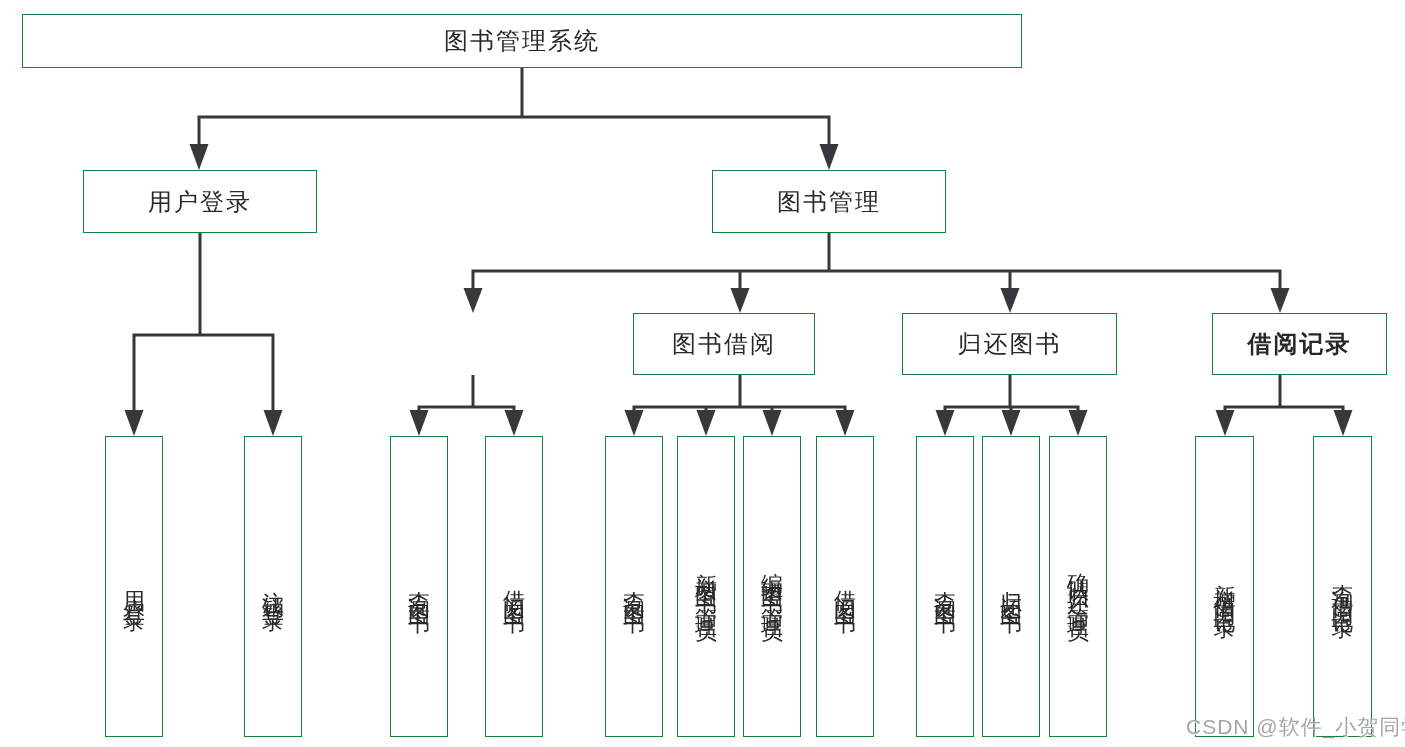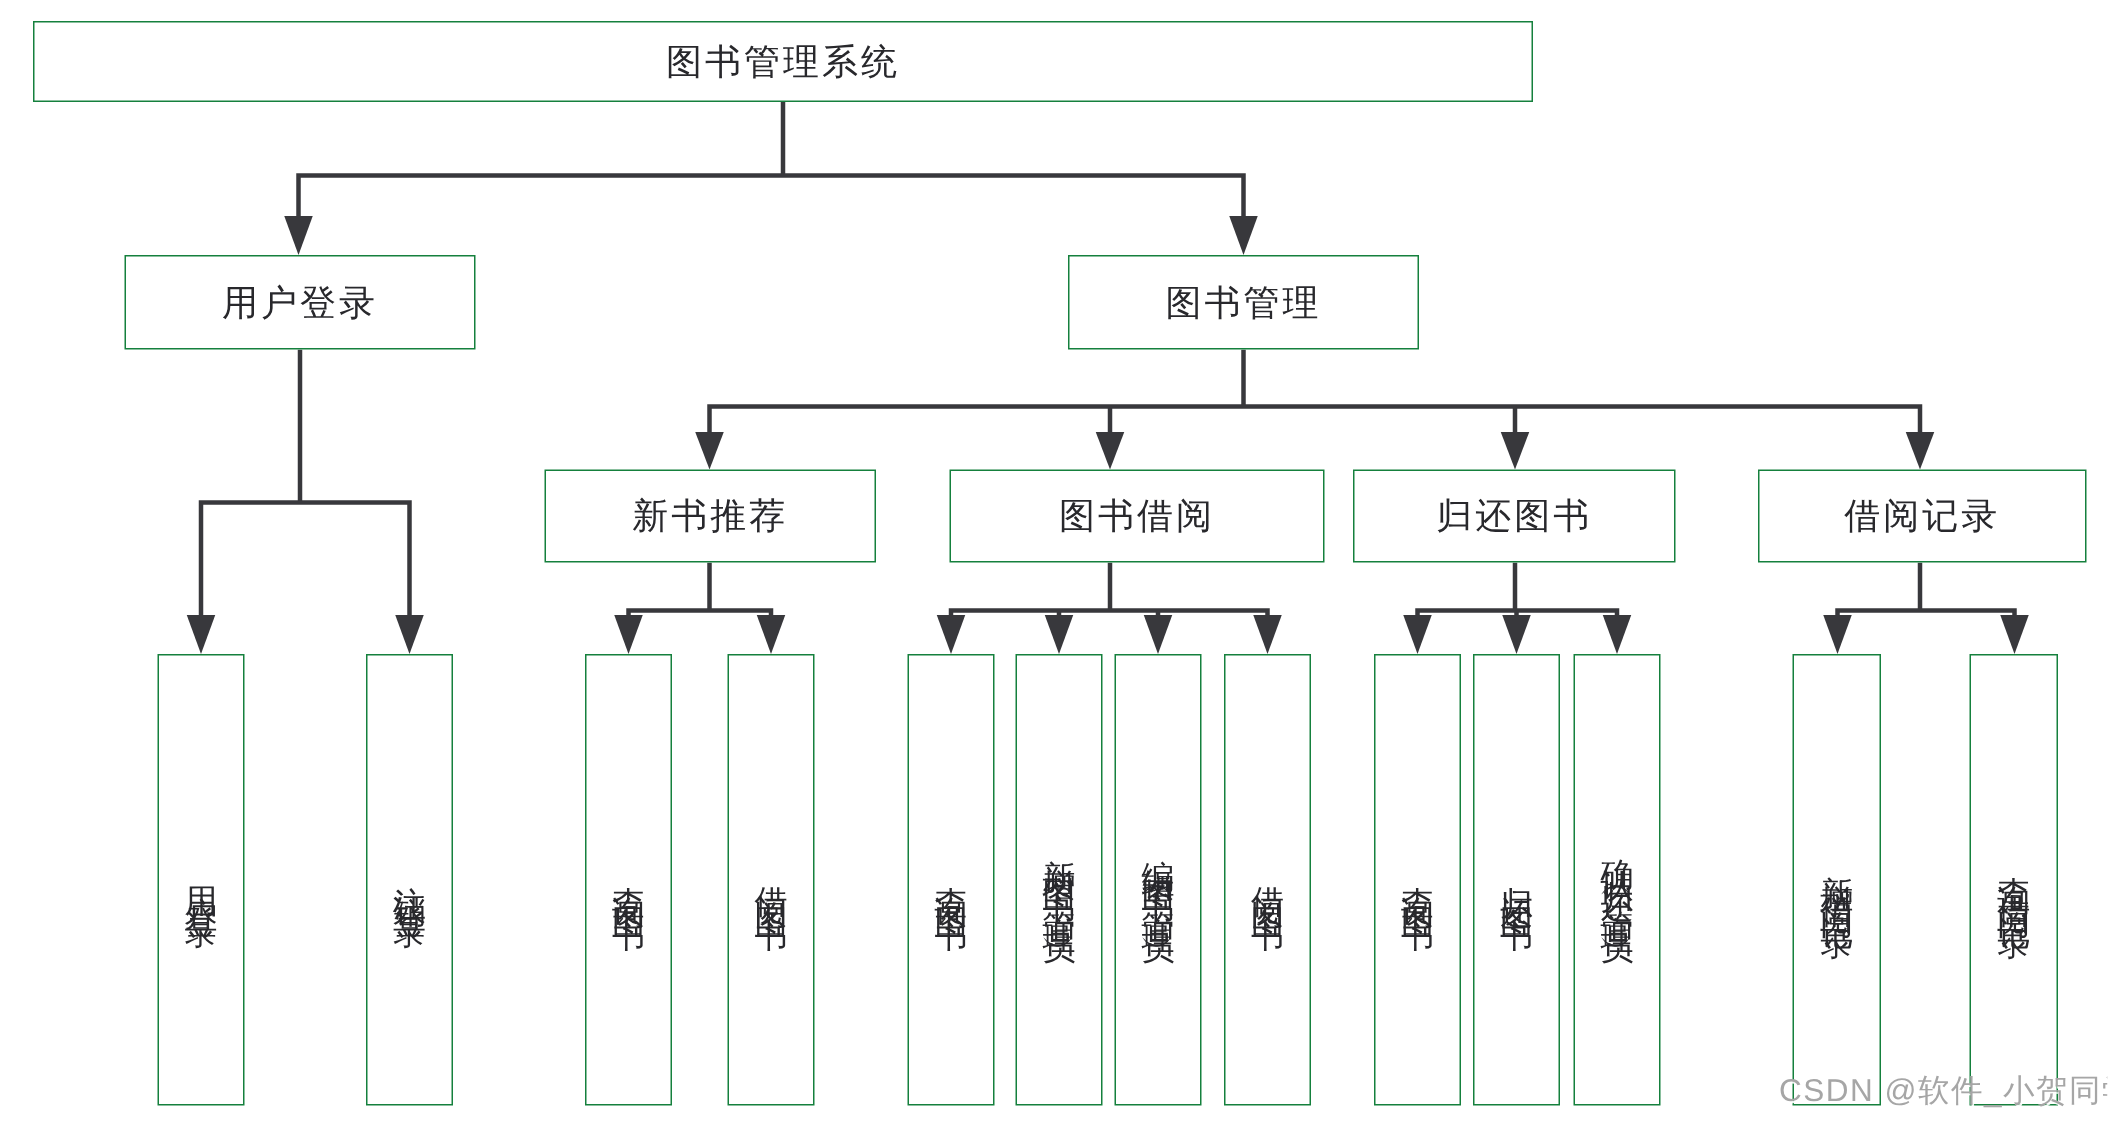--- a/index.html
+++ b/index.html
@@ -123,30 +123,27 @@
     <span class="hlabel">图书管理系统</span>
   </div>
 
   <div class="node" style="left:83px; top:170px; width:234px; height:63px;">
     <span class="hlabel">用户登录</span>
   </div>
   <div class="node" style="left:712px; top:170px; width:234px; height:63px;">
     <span class="hlabel">图书管理</span>
   </div>
 
-  <div class="node" style="left:363px; top:313px; width:221px; height:62px;">
-    <span class="hlabel">新书推荐</span>
-  </div>
-  <div class="node" style="left:633px; top:313px; width:250px; height:62px;">
+  <div class="node" style="left:633px; top:313px; width:182px; height:62px;">
     <span class="hlabel">图书借阅</span>
   </div>
   <div class="node" style="left:902px; top:313px; width:215px; height:62px;">
     <span class="hlabel">归还图书</span>
   </div>
-  <div class="node" style="left:1172px; top:313px; width:219px; height:62px;">
+  <div class="node" style="left:1212px; top:313px; width:175px; height:62px;font-weight:bold;">
     <span class="hlabel">借阅记录</span>
   </div>
 
   <div class="node vnode" style="left:105px;">
     <span class="vtext">用户登录</span>
   </div>
   <div class="node vnode" style="left:244px;">
     <span class="vtext">注销登录</span>
   </div>
 

